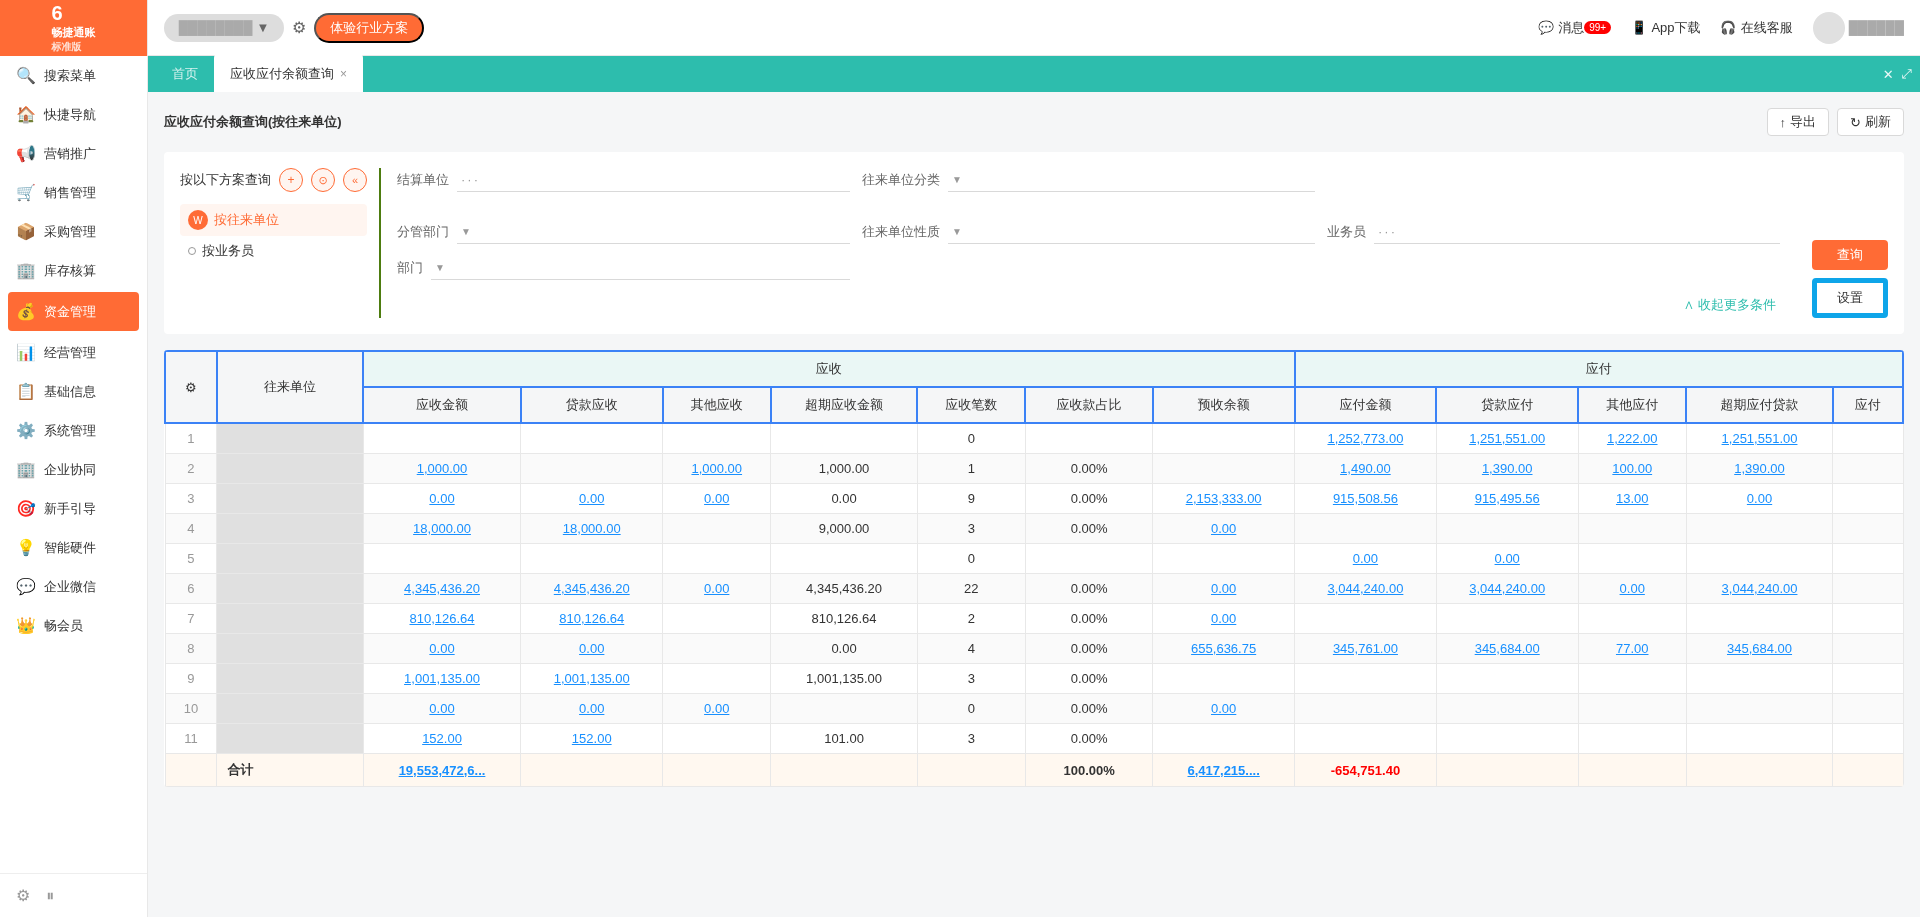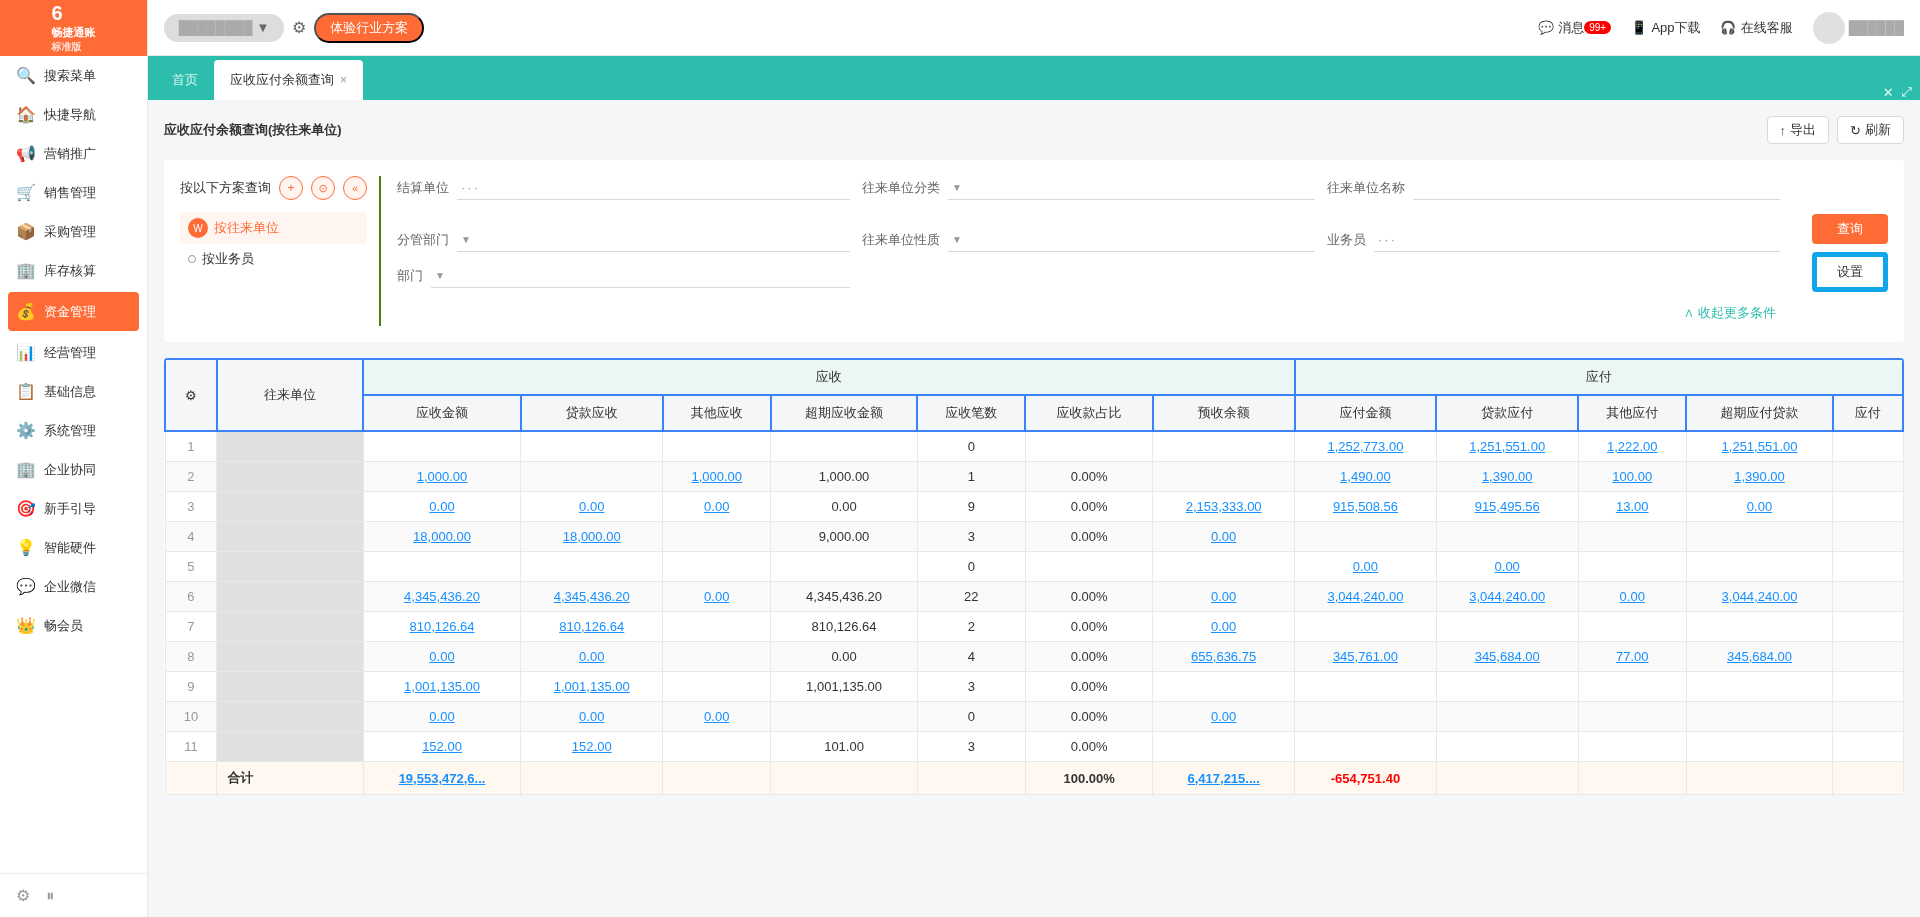--- a/index.html
+++ b/index.html
@@ -98,22 +98,22 @@
     }
     .user-avatar {
       width: 32px; height: 32px; border-radius: 50%; background: #ddd;
       display: inline-block; vertical-align: middle;
     }
 
     
     .tab-bar {
       background: #2dbdad;
       display: flex;
-      align-items: flex-end;
-      height: 44px;
+      align-items: center;
+      height: 36px;
       padding: 0 8px;
       flex-shrink: 0;
     }
     .tab-item {
       padding: 0 16px;
       height: 40px;
       display: flex;
       align-items: center;
       cursor: pointer;
       color: rgba(255,255,255,0.8);
@@ -445,24 +445,20 @@
               <span class="filter-cell-label">结算单位</span>
               <div class="filter-cell-input">
                 <span class="dots">···</span>
               </div>
             </div>
             <div class="filter-cell">
               <span class="filter-cell-label">往来单位分类</span>
               <div class="filter-cell-input">
                 <span class="arrow">▼</span>
               </div>
-            </div>
-            <div class="filter-cell">
-              <span class="filter-cell-label">往来单位名称</span>
-              <div class="filter-cell-input"></div>
             </div>
           </div>
 
           <div style="display:grid;grid-template-columns:1fr 1fr 1fr;gap:12px;margin-bottom:12px;">
             <div class="filter-cell">
               <span class="filter-cell-label">分管部门</span>
               <div class="filter-cell-input">
                 <span class="arrow">▼</span>
               </div>
             </div>
@@ -490,21 +486,21 @@
           </div>
 
           <div style="display:flex;justify-content:flex-end;gap:8px;align-items:flex-start;">
             <div class="collapse-more">
               <span>∧</span>
               <span>收起更多条件</span>
             </div>
           </div>
         </div>
 
-        <div style="display:flex;flex-direction:column;gap:8px;margin-left:16px;justify-content:center;padding-top:4px;">
+        <div style="display:flex;flex-direction:column;gap:8px;margin-left:16px;justify-content:flex-end;padding-top:4px;">
           <button class="btn-primary">查询</button>
           <button class="btn-secondary">设置</button>
         </div>
       </div>
     </div>
 
     <div class="data-table-wrapper">
       <table>
         <thead>
           <tr>

